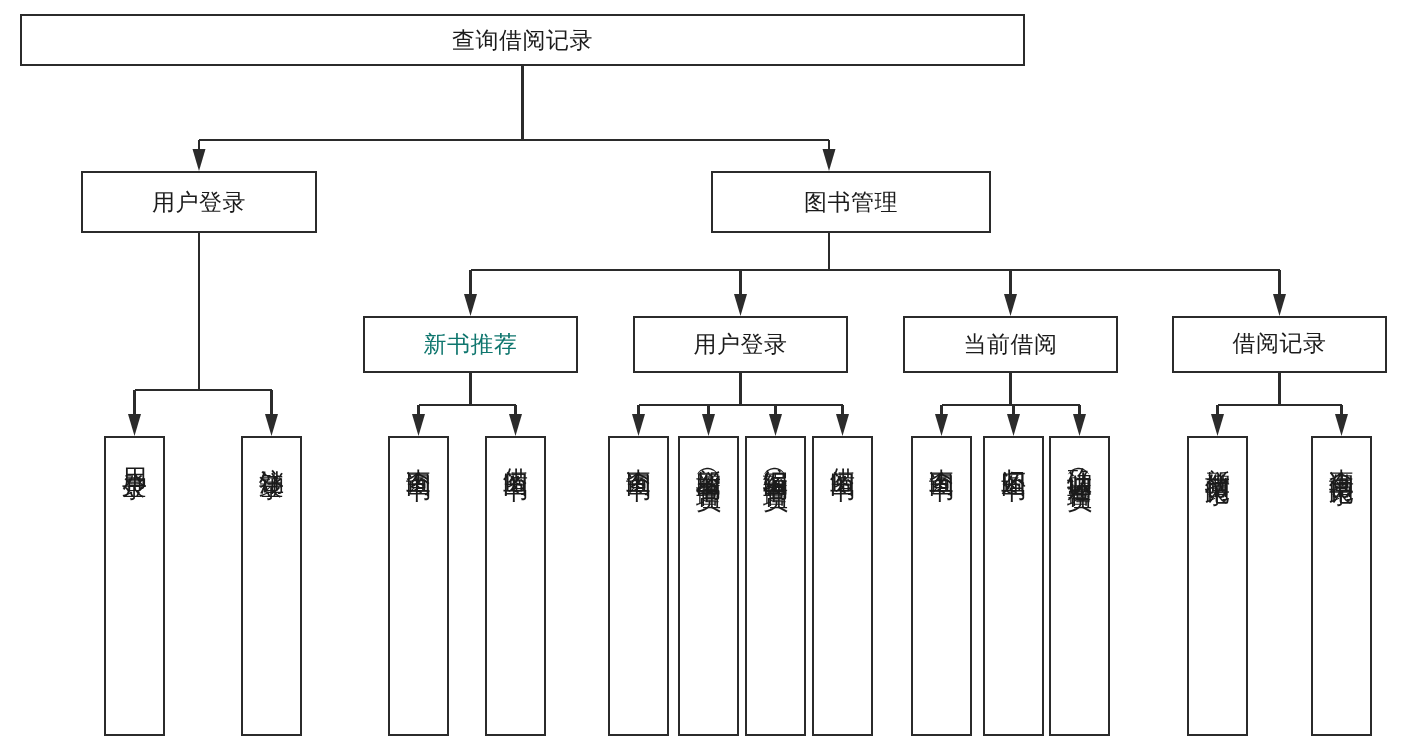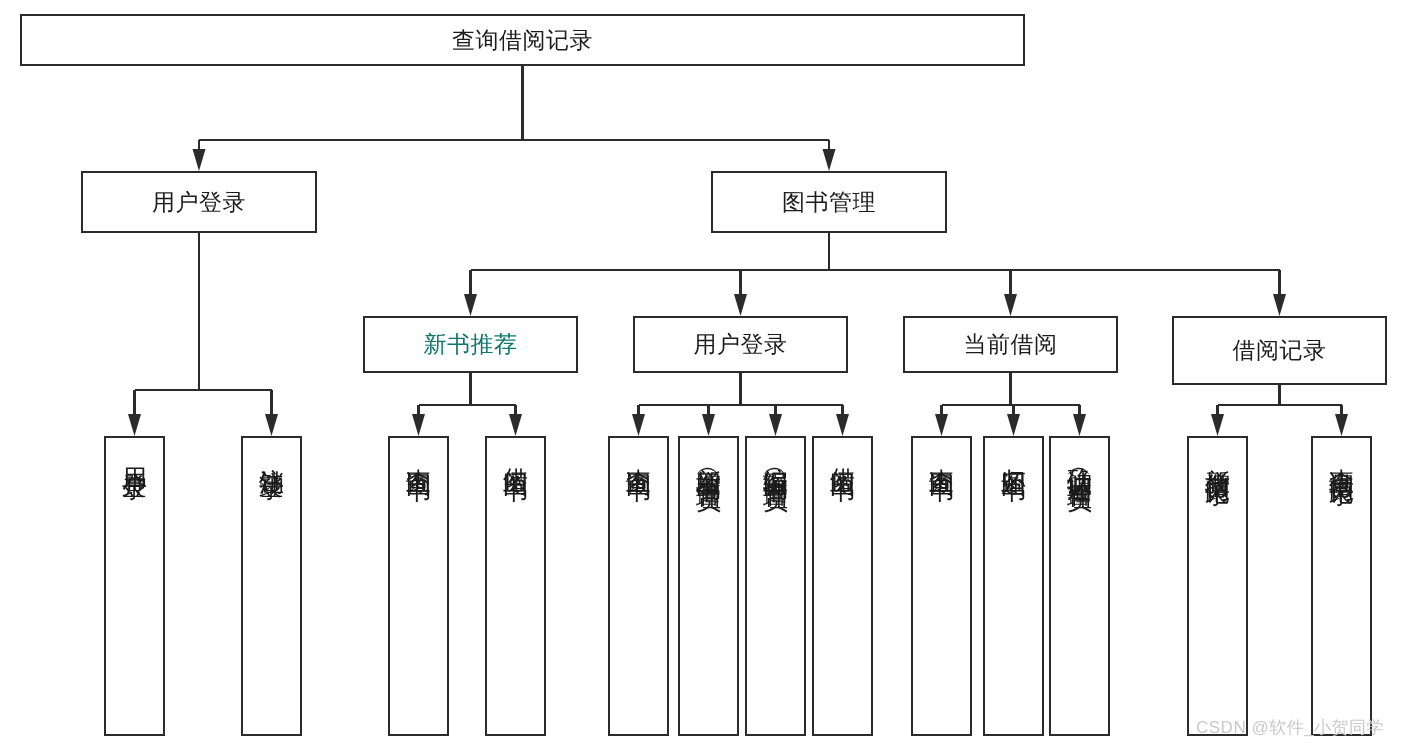--- a/index.html
+++ b/index.html
@@ -127,33 +127,33 @@
       <polygon points="1335,414 1348,414 1341.5,436" fill="#2b2b2b"></polygon>
     </svg>
 
   <div id="node-layer">
       <div class="node horizontal" style="left: 20px; top: 14px; width: 1005px; height: 52px; border-color: rgb(43, 43, 43); background: rgb(255, 255, 255);">
         <span class="node-label" style="color: rgb(27, 27, 27);">查询借阅记录</span>
       </div>
       <div class="node horizontal" style="left: 81px; top: 171px; width: 236px; height: 62px; border-color: rgb(43, 43, 43); background: rgb(255, 255, 255);">
         <span class="node-label" style="color: rgb(27, 27, 27);">用户登录</span>
       </div>
-      <div class="node horizontal" style="left: 711px; top: 171px; width: 236px; height: 62px; border-color: rgb(43, 43, 43); background: rgb(255, 255, 255);">
+      <div class="node horizontal" style="left: 711px; top: 171px; width: 280px; height: 62px; border-color: rgb(43, 43, 43); background: rgb(255, 255, 255);">
         <span class="node-label" style="color: rgb(27, 27, 27);">图书管理</span>
       </div>
       <div class="node horizontal" style="left: 363px; top: 316px; width: 215px; height: 57px; border-color: rgb(43, 43, 43); background: rgb(255, 255, 255);">
         <span class="node-label" style="color: #0f766e;">新书推荐</span>
       </div>
       <div class="node horizontal" style="left: 633px; top: 316px; width: 215px; height: 57px; border-color: rgb(43, 43, 43); background: rgb(255, 255, 255);">
         <span class="node-label" style="color: rgb(27, 27, 27);">用户登录</span>
       </div>
       <div class="node horizontal" style="left: 903px; top: 316px; width: 215px; height: 57px; border-color: rgb(43, 43, 43); background: rgb(255, 255, 255);">
         <span class="node-label" style="color: rgb(27, 27, 27);">当前借阅</span>
       </div>
-      <div class="node horizontal" style="left: 1172px; top: 316px; width: 215px; height: 69px; border-color: rgb(43, 43, 43); background: rgb(255, 255, 255);">
+      <div class="node horizontal" style="left: 1172px; top: 316px; width: 215px; height: 57px; border-color: rgb(43, 43, 43); background: rgb(255, 255, 255); font-family: Liberation Serif, serif;">
         <span class="node-label" style="color: rgb(27, 27, 27);">借阅记录</span>
       </div>
       <div class="node vertical" style="left: 104px; top: 436px; width: 61px; height: 300px; border-color: rgb(43, 43, 43); background: rgb(255, 255, 255);">
         <span class="node-label" style="color: rgb(27, 27, 27);">用户登录</span>
       </div>
       <div class="node vertical" style="left: 241px; top: 436px; width: 61px; height: 300px; border-color: rgb(43, 43, 43); background: rgb(255, 255, 255);">
         <span class="node-label" style="color: rgb(27, 27, 27);">注销登录</span>
       </div>
       <div class="node vertical" style="left: 388px; top: 436px; width: 61px; height: 300px; border-color: rgb(43, 43, 43); background: rgb(255, 255, 255);">
         <span class="node-label" style="color: rgb(27, 27, 27);">查询图书</span>
@@ -183,15 +183,14 @@
         <span class="node-label" style="color: rgb(27, 27, 27);">确认归还（管理员）</span>
       </div>
       <div class="node vertical" style="left: 1187px; top: 436px; width: 61px; height: 300px; border-color: rgb(43, 43, 43); background: rgb(255, 255, 255);">
         <span class="node-label" style="color: rgb(27, 27, 27);">新增借阅记录</span>
       </div>
       <div class="node vertical" style="left: 1311px; top: 436px; width: 61px; height: 300px; border-color: rgb(43, 43, 43); background: rgb(255, 255, 255);">
         <span class="node-label" style="color: rgb(27, 27, 27);">查询借阅记录</span>
       </div>
     </div>
 
-  <div class="watermark" style="left:1196px; top:716px;">CSDN @软件_小贺同学</div>
 
 </div>
 
 </body></html>

